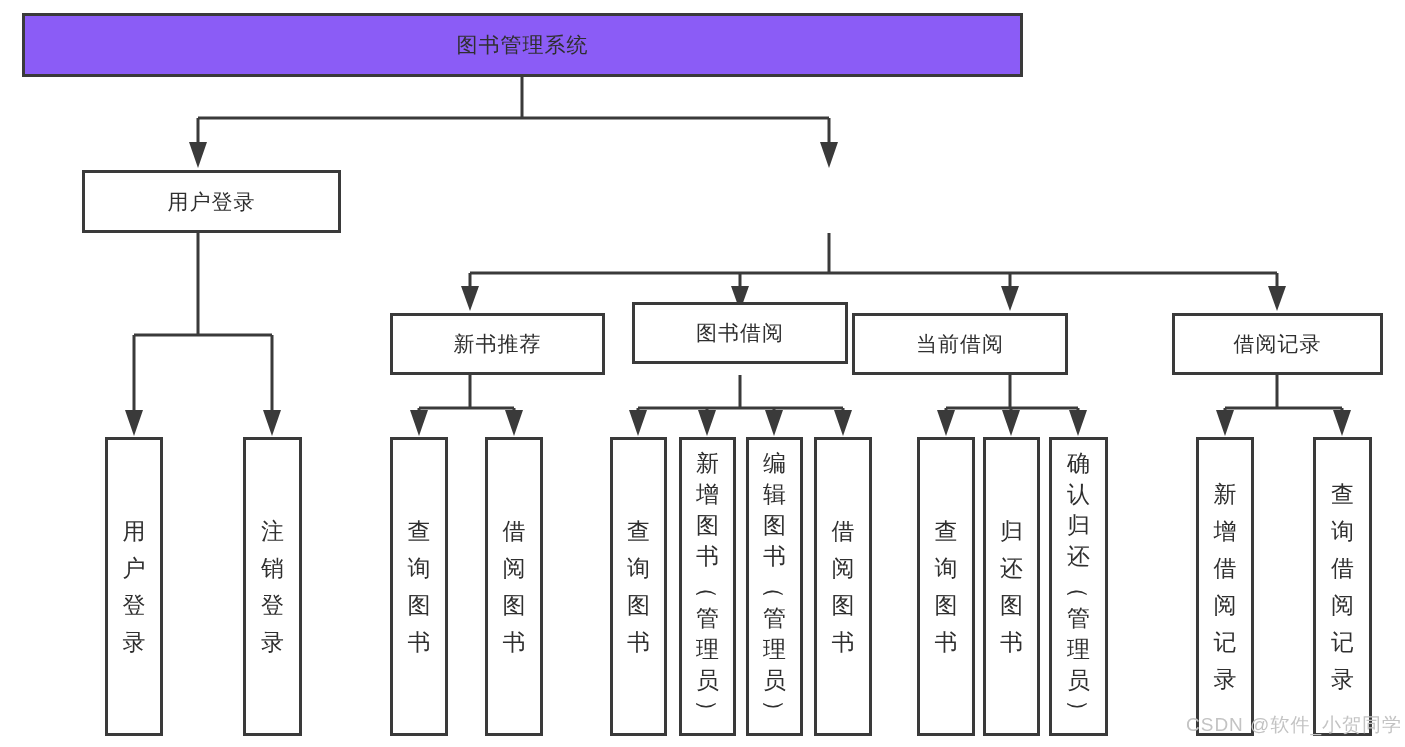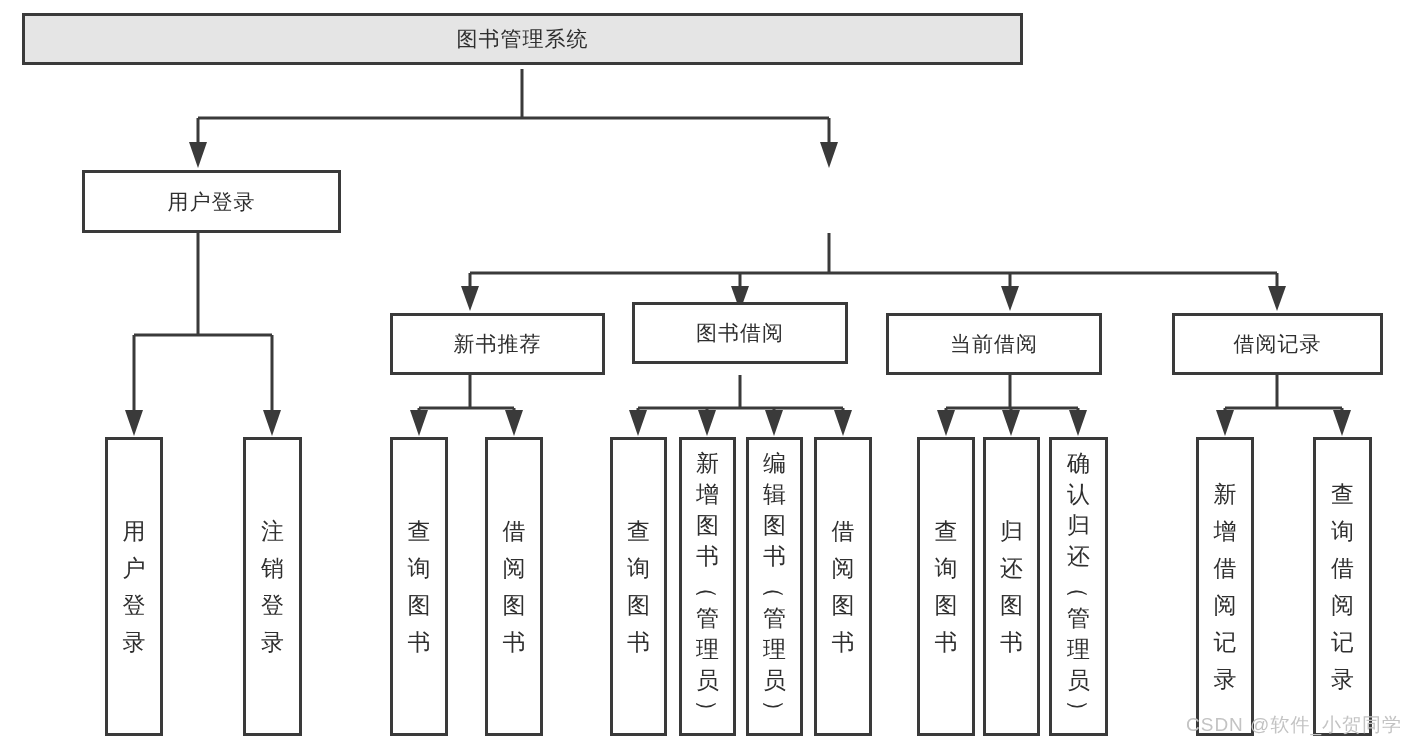--- a/index.html
+++ b/index.html
@@ -84,35 +84,35 @@
     <polygon points="698,410 716,410 707,436" style="fill: rgb(58, 58, 58);"></polygon>
     <polygon points="765,410 783,410 774,436" style="fill: rgb(58, 58, 58);"></polygon>
     <polygon points="834,410 852,410 843,436" style="fill: rgb(58, 58, 58);"></polygon>
     <polygon points="937,410 955,410 946,436" style="fill: rgb(58, 58, 58);"></polygon>
     <polygon points="1002,410 1020,410 1011,436" style="fill: rgb(58, 58, 58);"></polygon>
     <polygon points="1069,410 1087,410 1078,436" style="fill: rgb(58, 58, 58);"></polygon>
     <polygon points="1216,410 1234,410 1225,436" style="fill: rgb(58, 58, 58);"></polygon>
     <polygon points="1333,410 1351,410 1342,436" style="fill: rgb(58, 58, 58);"></polygon>
   </svg>
 
-  <div class="node" style="left: 22px; top: 13px; width: 1001px; height: 52px; border-color: rgb(58, 58, 58); background: #e5e5e5;">
+  <div class="node" style="left: 22px; top: 13px; width: 1001px; height: 64px; border-color: rgb(58, 58, 58); background: #8b5cf6;">
     <span class="hlabel">图书管理系统</span>
   </div>
 
   <div class="node" style="left: 82px; top: 170px; width: 259px; height: 63px; border-color: rgb(58, 58, 58); background: rgb(255, 255, 255);">
     <span class="hlabel">用户登录</span>
   </div>
 
   <div class="node" style="left: 363px; top: 313px; width: 215px; height: 62px; border-color: rgb(58, 58, 58); background: rgb(255, 255, 255); margin-left: 27px;">
     <span class="hlabel">新书推荐</span>
   </div>
   <div class="node" style="left: 632px; top: 302px; width: 216px; height: 62px; border-color: rgb(58, 58, 58); background: rgb(255, 255, 255);">
     <span class="hlabel">图书借阅</span>
   </div>
-  <div class="node" style="left: 886px; top: 313px; width: 216px; height: 62px; border-color: rgb(58, 58, 58); background: rgb(255, 255, 255);">
+  <div class="node" style="left: 852px; top: 313px; width: 216px; height: 62px; border-color: rgb(58, 58, 58); background: rgb(255, 255, 255);">
     <span class="hlabel">当前借阅</span>
   </div>
   <div class="node" style="left: 1172px; top: 313px; width: 211px; height: 62px; border-color: rgb(58, 58, 58); background: rgb(255, 255, 255);">
     <span class="hlabel">借阅记录</span>
   </div>
 
   <div class="vnode" style="left: 105px; width: 58px; border-color: rgb(58, 58, 58); background: rgb(255, 255, 255);">
     <div class="vlabel">
         <span class="vchar">用</span>
         <span class="vchar">户</span>

